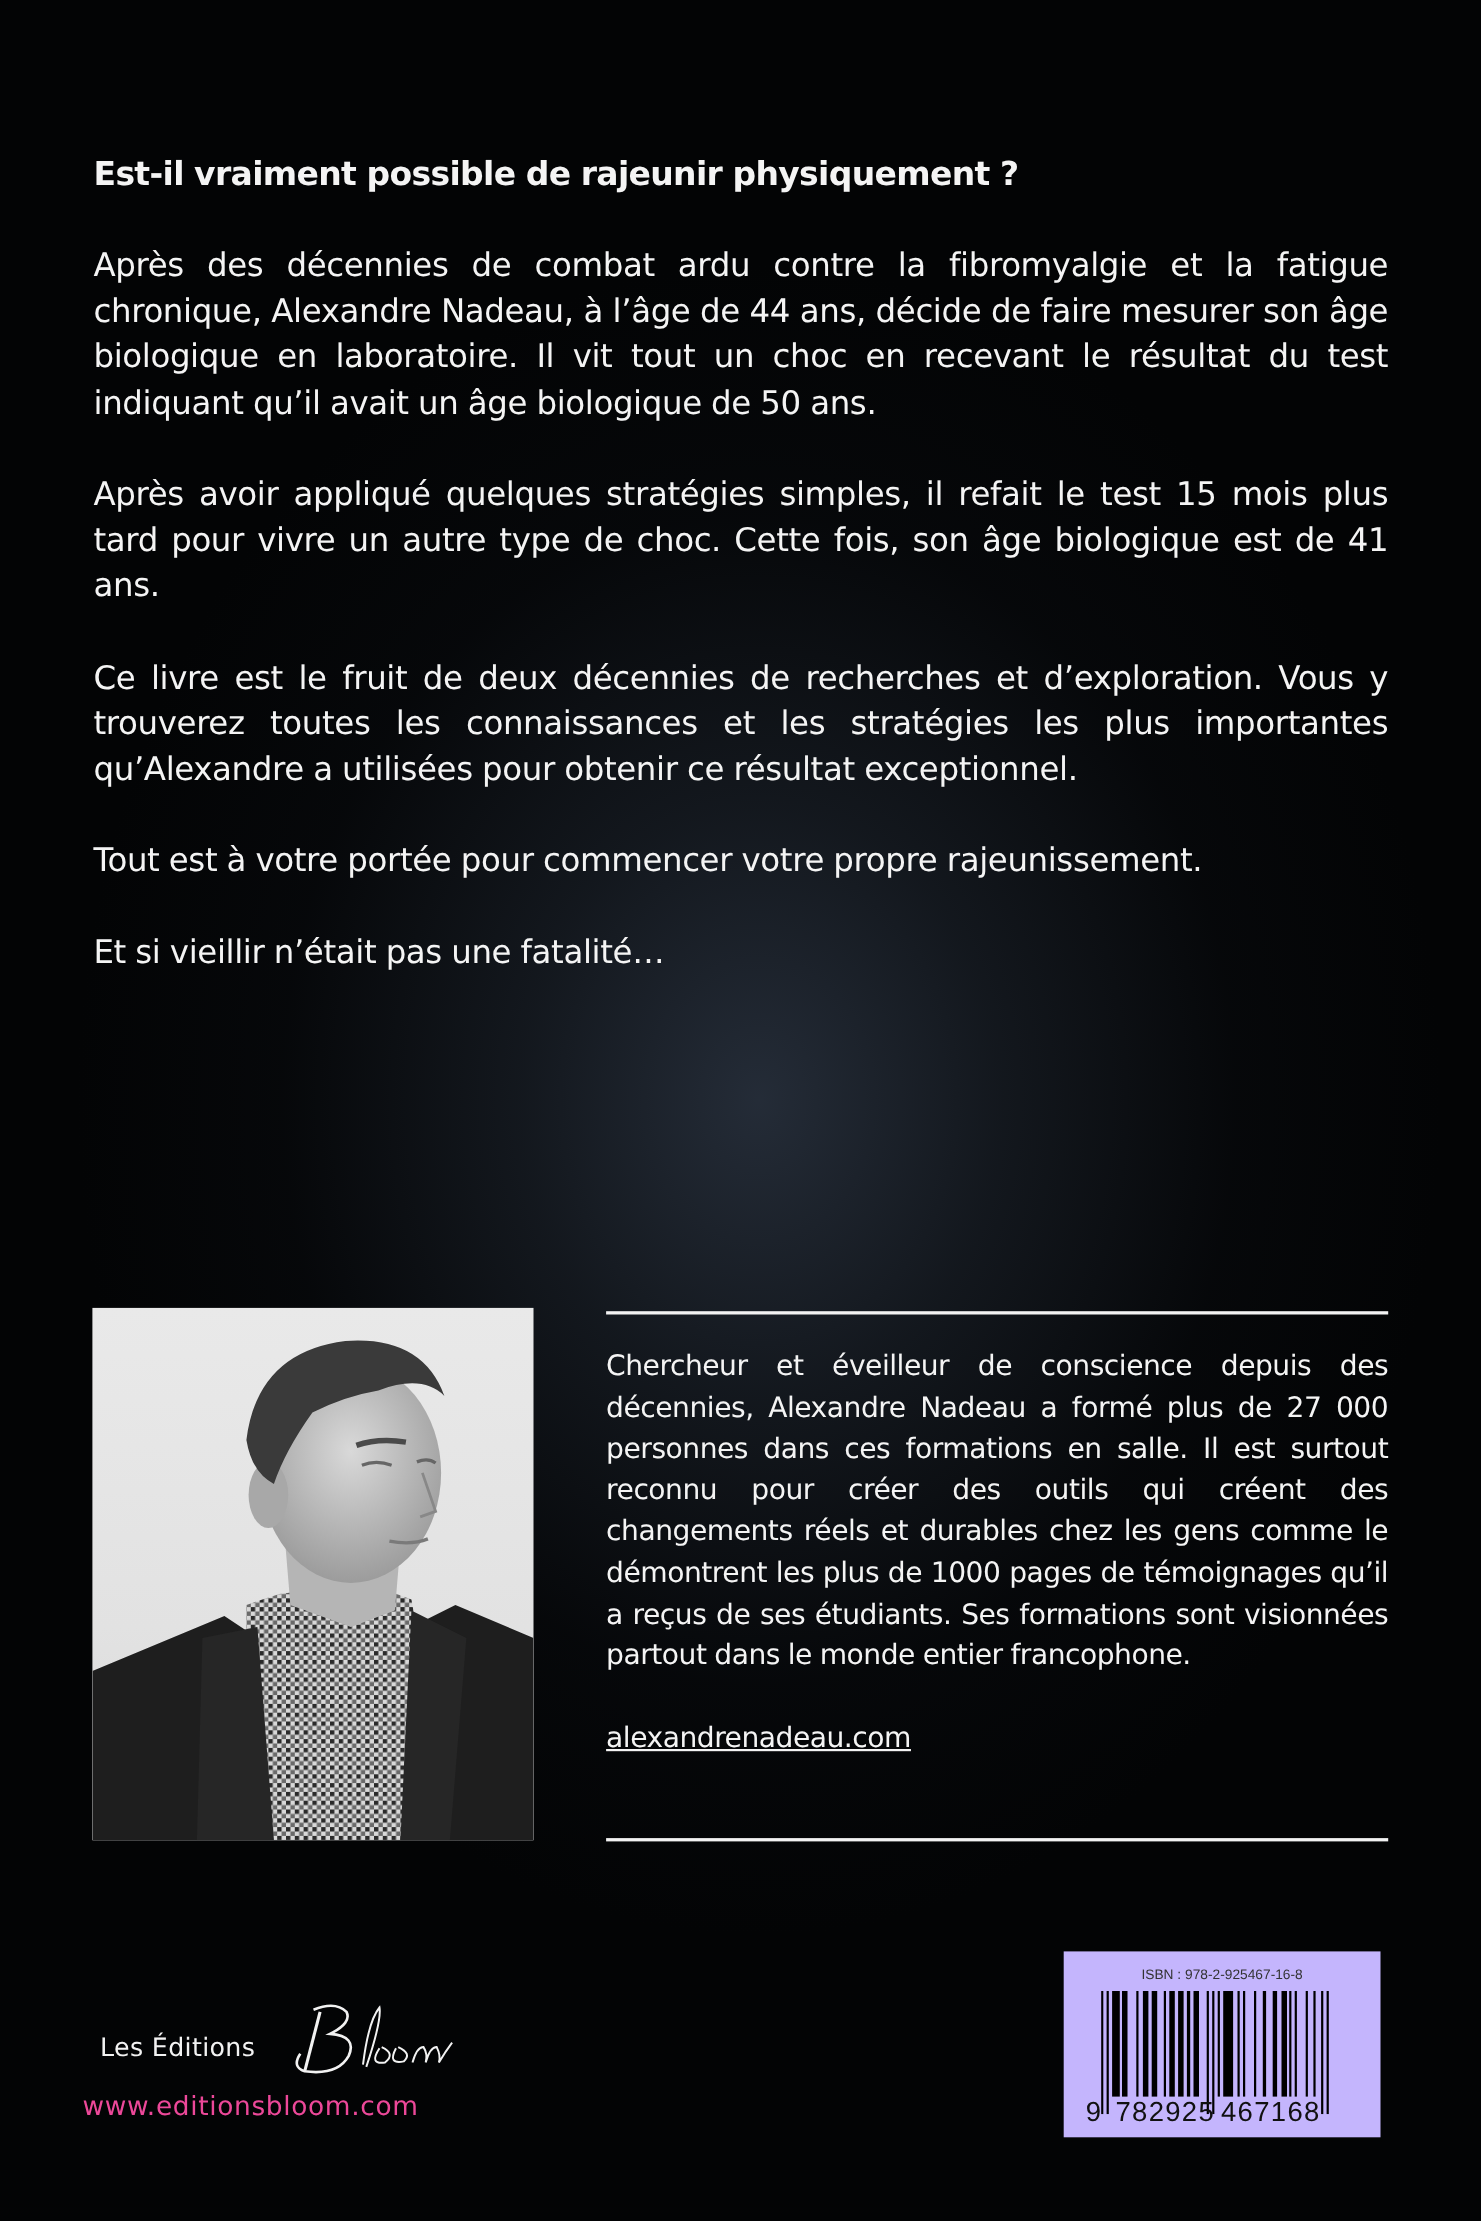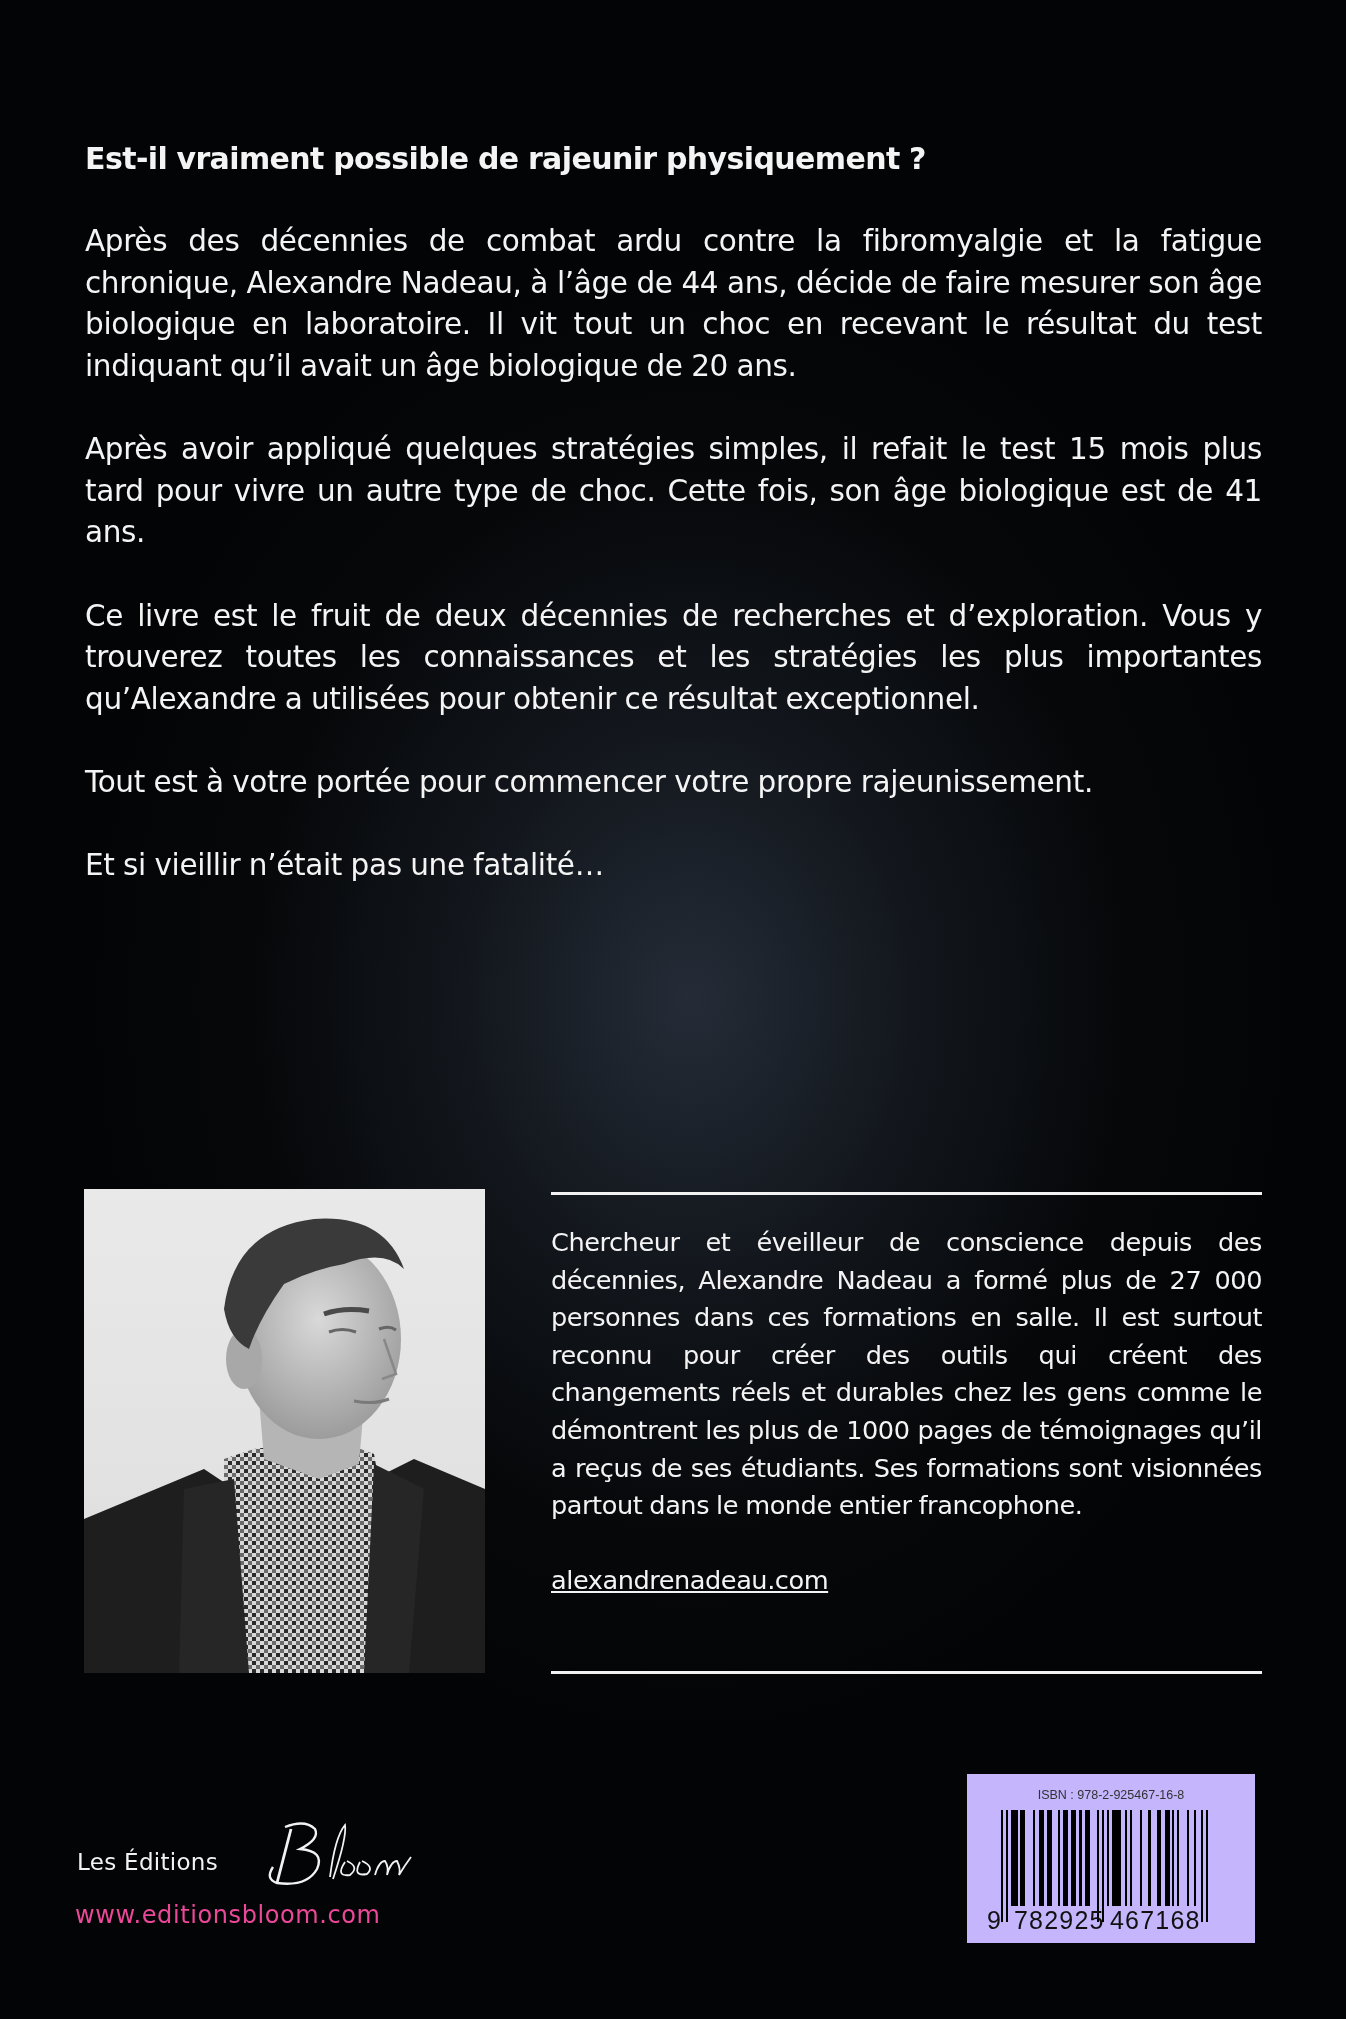--- a/index.html
+++ b/index.html
@@ -35,21 +35,21 @@
     position: absolute; left: 551px; width: 711px; height: 3px; background: #f2f2f2;
   }
   .bio {
     position: absolute; left: 551px; top: 1224px; width: 711px;
     font-size: 25.6px; line-height: 37.6px; letter-spacing: -0.45px; word-spacing: -0.6px;
   }
   .bio p { margin: 0; text-align: justify; text-align-last: left; }
   .bio .site { margin-top: 37.6px; text-decoration: underline; }
 
   .publisher { position: absolute; left: 75px; top: 1815px; width: 400px; height: 120px; }
-  .pub-les { position: absolute; left: 2px; top: 34px; font-size: 23px; letter-spacing: 0.3px; color: #f2f2f2; }
+  .pub-les { position: absolute; left: 16px; top: 34px; font-size: 23px; letter-spacing: 0.3px; color: #f2f2f2; }
   .pub-bloom { position: absolute; left: 180px; top: 2px; width: 160px; height: 80px; }
   .pub-site { position: absolute; left: 0; top: 86px; font-size: 24px; letter-spacing: 0.6px; color: #ec4899; }
 
   .barcode {
     position: absolute; left: 967px; top: 1774px; width: 288px; height: 169px;
     background: #c4b5fd; color: #111;
   }
   .isbn-label {
     position: absolute; left: 0; right: 0; top: 14px; text-align: center;
     font-family: "Liberation Sans", sans-serif; font-size: 12.5px; color: #333;
@@ -60,21 +60,21 @@
     font-size: 25px; color: #111; top: 132px; letter-spacing: 1.2px;
   }
 </style>
 </head>
 <body>
 
 <div class="bg"></div>
 
 <div class="main-text">
   <p class="headline left">Est-il vraiment possible de rajeunir physiquement ?</p>
-  <p>Après des décennies de combat ardu contre la fibromyalgie et la fatigue chronique, Alexandre Nadeau, à l’âge de 44 ans, décide de faire mesurer son âge biologique en laboratoire. Il vit tout un choc en recevant le résultat du test indiquant qu’il avait un âge biologique de 20 ans.</p>
+  <p>Après des décennies de combat ardu contre la fibromyalgie et la fatigue chronique, Alexandre Nadeau, à l’âge de 44 ans, décide de faire mesurer son âge biologique en laboratoire. Il vit tout un choc en recevant le résultat du test indiquant qu’il avait un âge biologique de 50 ans.</p>
   <p>Après avoir appliqué quelques stratégies simples, il refait le test 15 mois plus tard pour vivre un autre type de choc. Cette fois, son âge biologique est de 41 ans.</p>
   <p>Ce livre est le fruit de deux décennies de recherches et d’exploration. Vous y trouverez toutes les connaissances et les stratégies les plus importantes qu’Alexandre a utilisées pour obtenir ce résultat exceptionnel.</p>
   <p class="left">Tout est à votre portée pour commencer votre propre rajeunissement.</p>
   <p class="left">Et si vieillir n’était pas une fatalité…</p>
 </div>
 
 <div class="photo" title="Portrait en noir et blanc d'Alexandre Nadeau">
   <svg width="401" height="484" viewBox="0 0 401 484">
     <defs>
       <pattern id="check" width="8" height="8" patternUnits="userSpaceOnUse">

